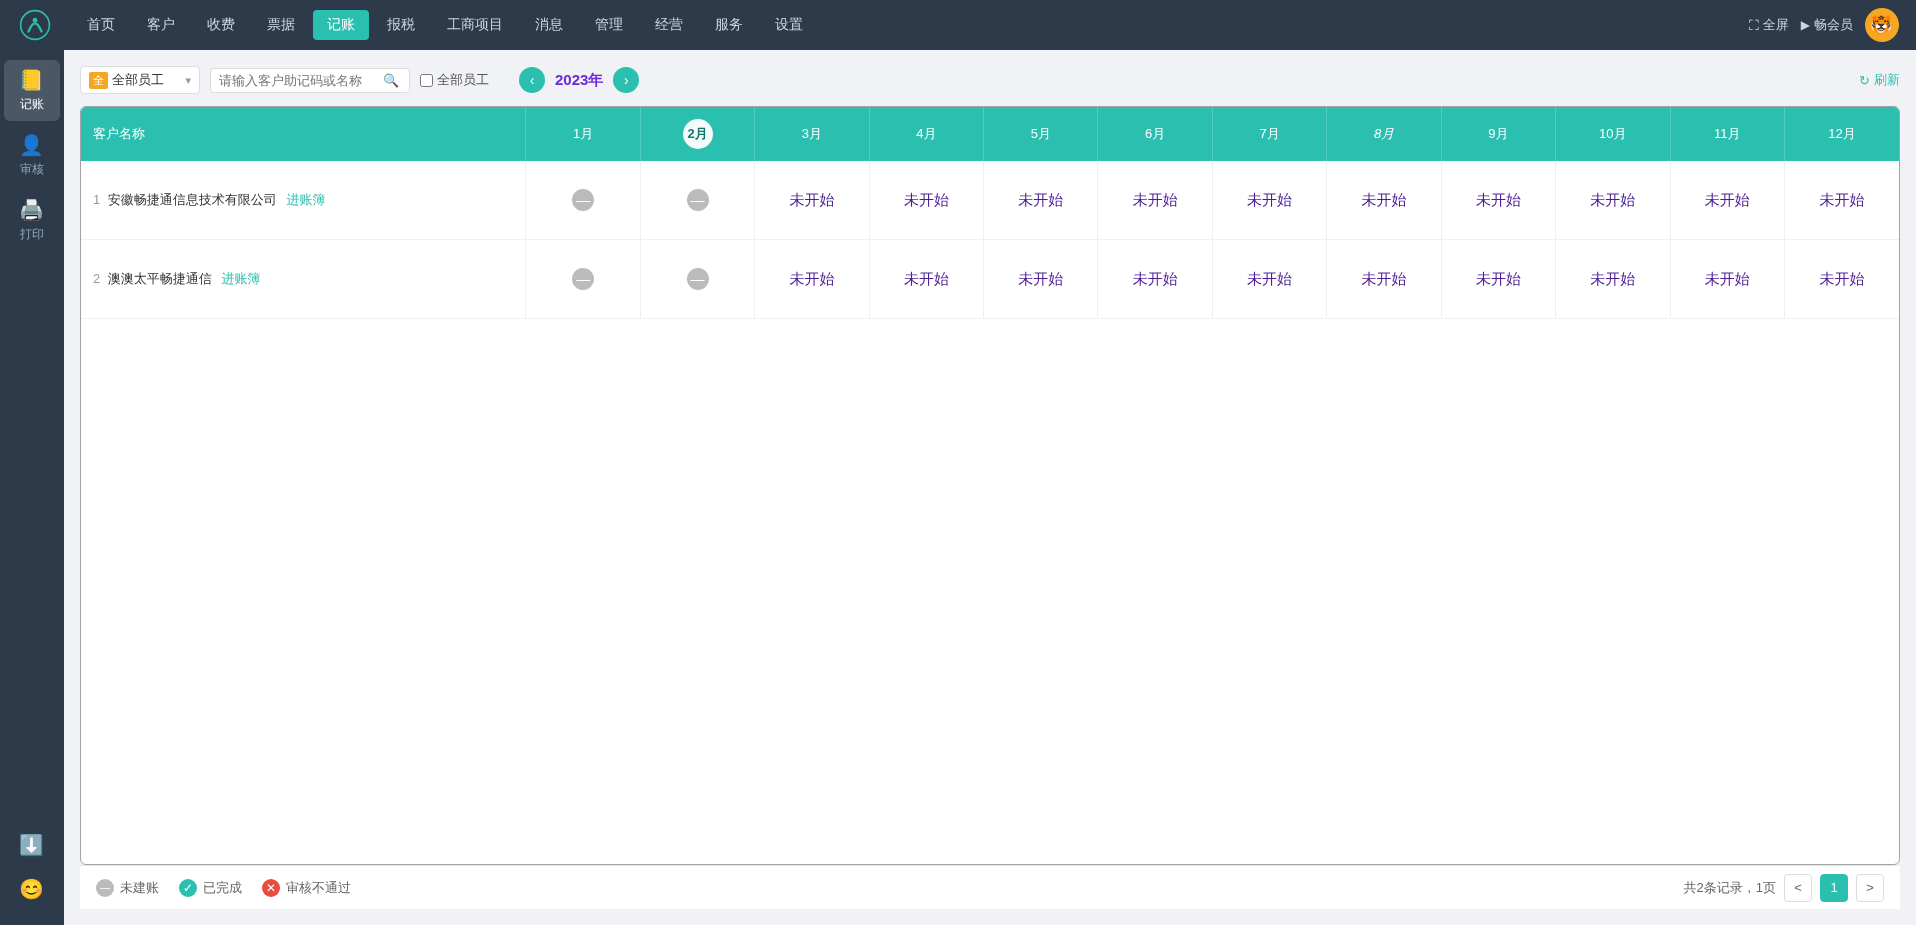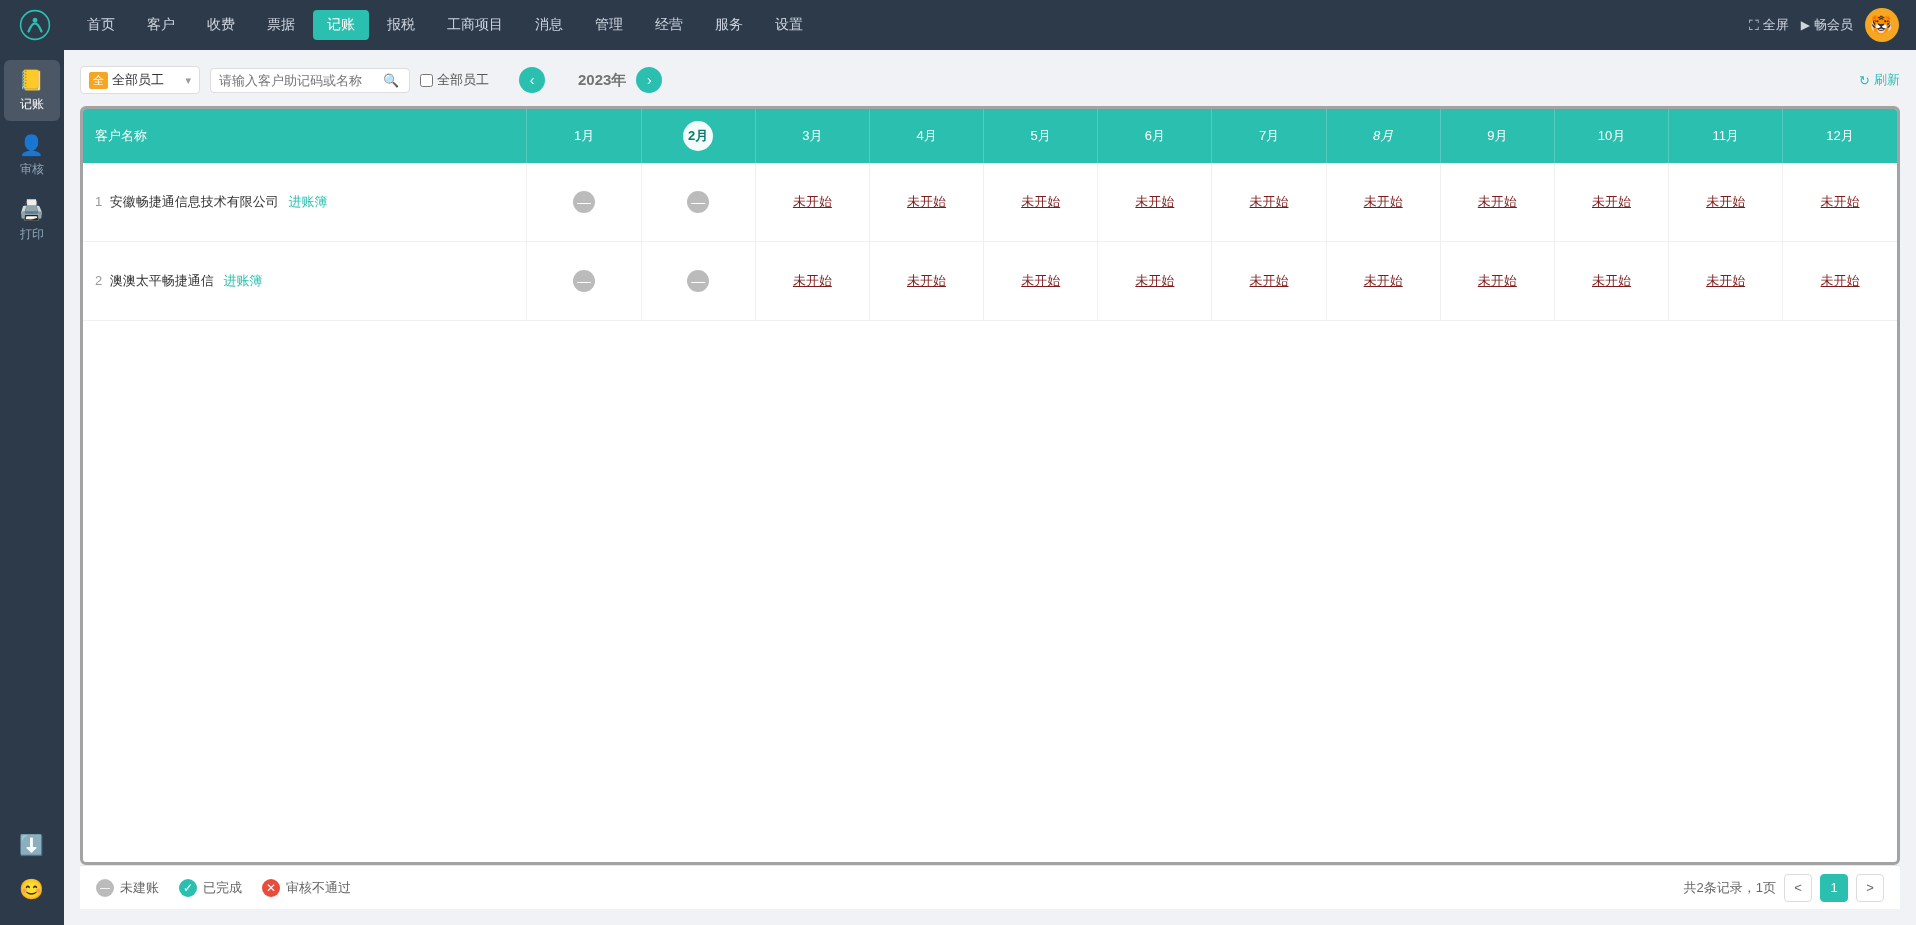--- a/index.html
+++ b/index.html
@@ -168,38 +168,38 @@
       margin-left: 20px;
     }
     .year-arrow {
       width: 26px; height: 26px; border-radius: 50%;
       background: #2bbfb0;
       color: #fff;
       display: flex; align-items: center; justify-content: center;
       cursor: pointer;
       font-size: 14px;
     }
-    .year-text { font-size: 15px; color: #737373; font-weight: bold; margin-left: 23px; }
+    .year-text { font-size: 15px; color: #6d28d9; font-weight: bold; }
     .refresh-btn {
       margin-left: auto;
       display: flex; align-items: center; gap: 4px;
       color: #2bbfb0;
       cursor: pointer;
       font-size: 13px;
     }
 
     
     .table-container {
       background: #fff;
       border-radius: 6px;
       overflow: hidden;
       flex: 1;
       display: flex;
       flex-direction: column;
-      border: 3px solid #a3a3a3;
+      border: 1px solid #a3a3a3;
     }
     .table-scroll {
       overflow-y: auto;
       flex: 1;
     }
     table {
       width: 100%;
       border-collapse: collapse;
       table-layout: fixed;
     }
@@ -247,21 +247,21 @@
     .enter-link { color: #2bbfb0; cursor: pointer; margin-left: 6px; }
     .status-dash {
       width: 22px; height: 22px; border-radius: 50%;
       background: #bbb;
       display: flex; align-items: center; justify-content: center;
       margin: 0 auto;
       color: #fff;
       font-size: 14px;
       line-height: 1;
     }
-    .not-started { color: #7f1d1d; font-size: 13px; text-decoration: underline; }
+    .not-started { color: #4c1d95; font-size: 15px; }
 
     
     .footer {
       height: 44px;
       background: #fff;
       border-top: 1px solid #e8e8e8;
       display: flex;
       align-items: center;
       padding: 0 16px;
       gap: 20px;

